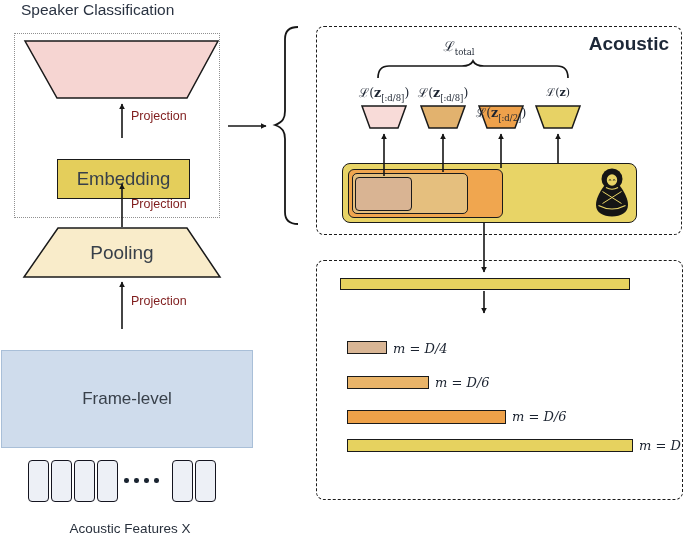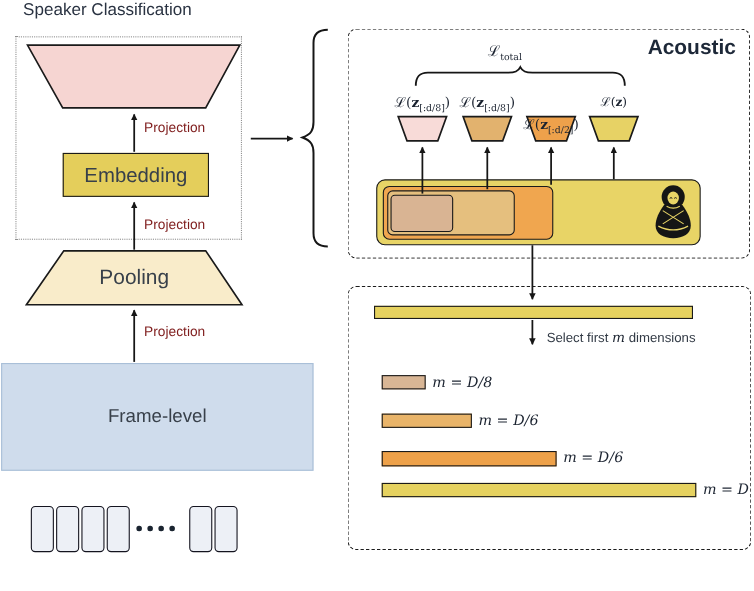--- a/index.html
+++ b/index.html
@@ -16,34 +16,34 @@
   .bold-z{font-weight:bold;font-style:normal;}
   .block-label{color:#38404a;}
   .section-title{font-weight:bold;color:#1d2838;font-size:19px;}
   .dotted-box{border:1.5px dotted #909090;}
   .dashed-box{border:1.6px dashed #1c1c1c;border-radius:8px;}
   .nested{border:1.4px solid #1a1a1a;}
   .bar{border:1.3px solid #1a1a1a;}
   .feat{width:21px;height:42px;border:1.7px solid #14141f;border-radius:4px;}
   .dot{width:4.6px;height:4.6px;border-radius:50%;background:#1a2430;display:inline-block;}
   sub{font-size:8.5px;}
-  .flexcenter{display:flex;align-items:center;justify-content:center;}
+  .flexcenter{display:flex;align-items:center;justify-content:center;margin-top:20px;}
 </style>
 </head>
 <body>
 
 <div class="canvas">
 
   <div class="abs boxlayer dotted-box" style="left:14px;top:33px;width:206px;height:185px;"></div>
 
   <div class="abs boxlayer flexcenter block-label" style="left: 57px; top: 139px; width: 133px; height: 40px; border: 1.5px solid rgb(26, 26, 26); font-size: 18.5px; background: rgb(228, 206, 91);">
     <span>Embedding</span>
   </div>
 
-  <div class="abs boxlayer flexcenter block-label" style="left: 1px; top: 330px; width: 284px; height: 98px; border: 1px solid rgb(169, 191, 216); font-size: 17px; flex-direction: column; line-height: 1.5; background: rgb(207, 220, 236);">
+  <div class="abs boxlayer flexcenter block-label" style="left: 1px; top: 330px; width: 252px; height: 98px; border: 1px solid rgb(169, 191, 216); font-size: 17px; flex-direction: column; line-height: 1.5; background: rgb(207, 220, 236);">
     <span>Frame-level</span>
   </div>
 
   <div class="abs boxlayer feat" style="left: 28px; top: 460px; background: rgb(237, 240, 246);"></div>
   <div class="abs boxlayer feat" style="left: 51px; top: 460px; background: rgb(237, 240, 246);"></div>
   <div class="abs boxlayer feat" style="left: 74px; top: 460px; background: rgb(237, 240, 246);"></div>
   <div class="abs boxlayer feat" style="left: 97px; top: 460px; background: rgb(237, 240, 246);"></div>
   <div class="abs boxlayer" style="left:124px;top:478px;width:40px;display:flex;gap:5.5px;">
     <span class="dot"></span>
       <span class="dot"></span>
@@ -108,48 +108,44 @@
 
   <div class="abs txt" style="left:21px;top:1px;font-size:15.5px;font-weight:500;color:#2a3342;">Speaker Classification</div>
 
 
   <div class="abs txt centerx block-label" style="left:122px;top:242px;font-size:19px;">Pooling</div>
 
   <div class="abs txt sans-label" style="left:131px;top:109px;font-size:12.5px;">Projection</div>
   <div class="abs txt sans-label" style="left:131px;top:197px;font-size:12.5px;">Projection</div>
   <div class="abs txt sans-label" style="left:131px;top:294px;font-size:12.5px;">Projection</div>
 
+  <div class="abs txt centerx" style="left:130px;top:521px;font-size:13.5px;color:#28303c;">Acoustic Features X</div>
 
   <div class="abs txt section-title" style="right:16px;top:33px;">Acoustic</div>
 
   <div class="abs txt centerx math" style="left:459px;top:37px;font-size:13.5px;">
     <span>ℒ</span><sub>total</sub>
   </div>
 
   <div class="abs txt centerx math" style="left:384px;top:84px;font-size:12.5px;">
     <span>ℒ</span><span>(</span><span class="bold-z">z</span><sub>[:d/8]</sub><span>)</span>
   </div>
   <div class="abs txt centerx math" style="left:443px;top:84px;font-size:12.5px;">
     <span>ℒ</span><span>(</span><span class="bold-z">z</span><sub>[:d/8]</sub><span>)</span>
   </div>
   <div class="abs txt centerx math" style="left:501px;top:84px;font-size:12.5px;margin-top:20px;">
     <span>ℒ</span><span>(</span><span class="bold-z">z</span><sub>[:d/2]</sub><span>)</span>
   </div>
   <div class="abs txt centerx math" style="left:558px;top:84px;font-size:11px;">
     <span>ℒ</span><span>(</span><span class="bold-z">z</span><sub></sub><span>)</span>
   </div>
 
-  <div class="abs txt" style="left:497px;top:299px;font-size:12px;color:#333b46;">
-    <span>Select first</span>
-    <i class="math" style="font-size:12.5px;">m</i>
-    <span>dimensions</span>
-  </div>
 
   <div class="abs txt math" style="left:393px;top:341px;font-size:13px;">
-    <i>m</i><span> = </span><i>D/8</i>
+    <i>m</i><span> = </span><i>D/4</i>
   </div>
   <div class="abs txt math" style="left:435px;top:375px;font-size:13px;">
     <i>m</i><span> = </span><i>D/6</i>
   </div>
   <div class="abs txt math" style="left:512px;top:409px;font-size:13px;">
     <i>m</i><span> = </span><i>D/6</i>
   </div>
   <div class="abs txt math" style="left:639px;top:438px;font-size:13px;">
     <i>m</i><span> = </span><i>D</i>
   </div>

